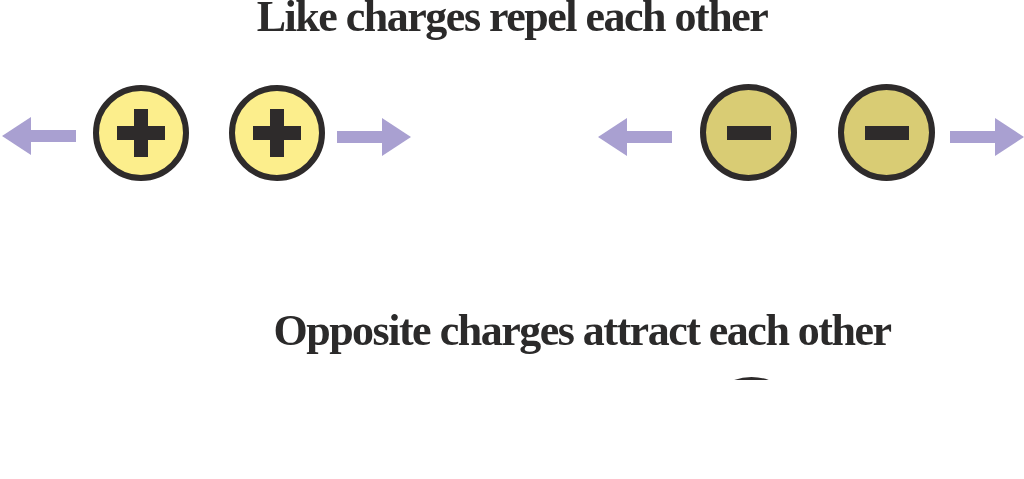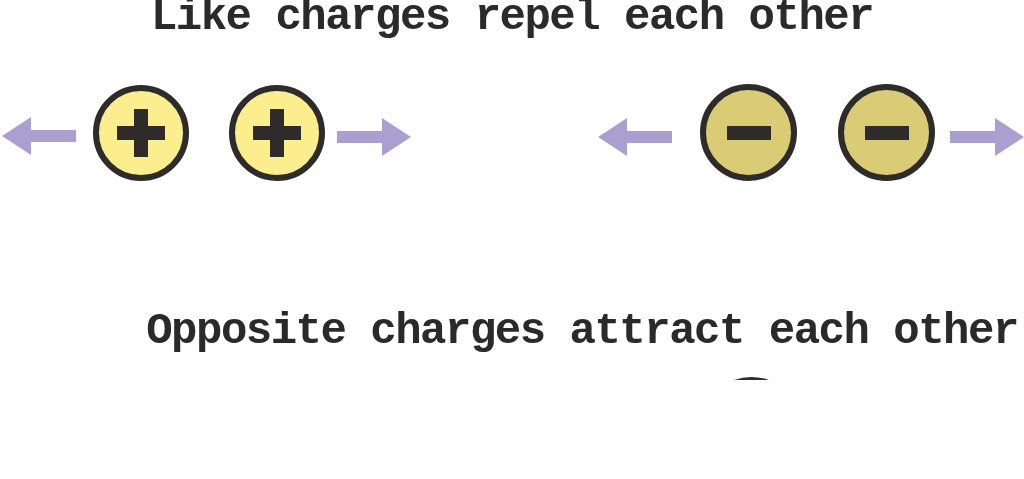--- a/index.html
+++ b/index.html
@@ -9,21 +9,21 @@
     --positive-fill:#fcee8c;
     --negative-fill:#d9cc74;
     --arrow:#a9a0d1;
   }
   html,body{margin:0;padding:0;background:var(--background);}
   .diagram{
     position:relative;
     width:1024px;height:380px;
     background:var(--background);
     overflow:hidden;
-    font-family:Liberation Mono, monospace;
+    font-family:Liberation Serif, serif;
   }
   .title{
     position:absolute;
     margin:0;
     width:1024px;
     text-align:center;
     font-size:44px;
     font-weight:bold;
     letter-spacing:-1.5px;
     line-height:1;

